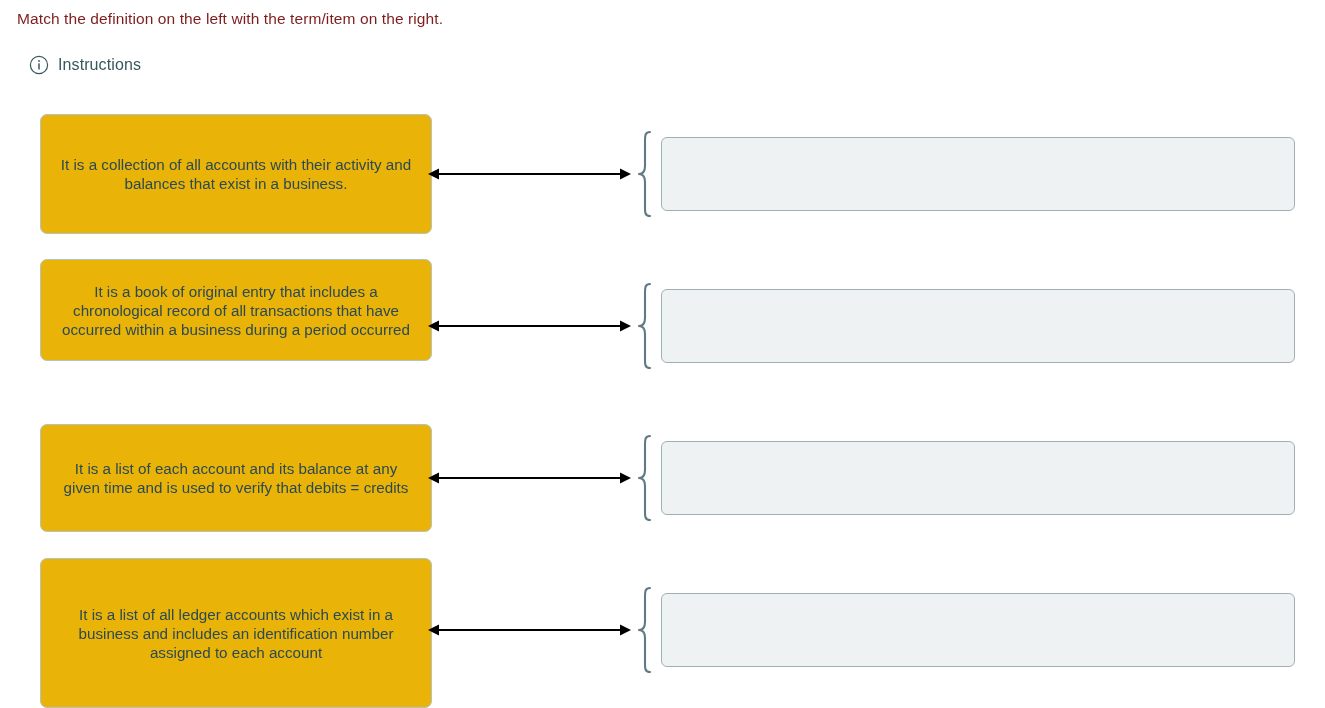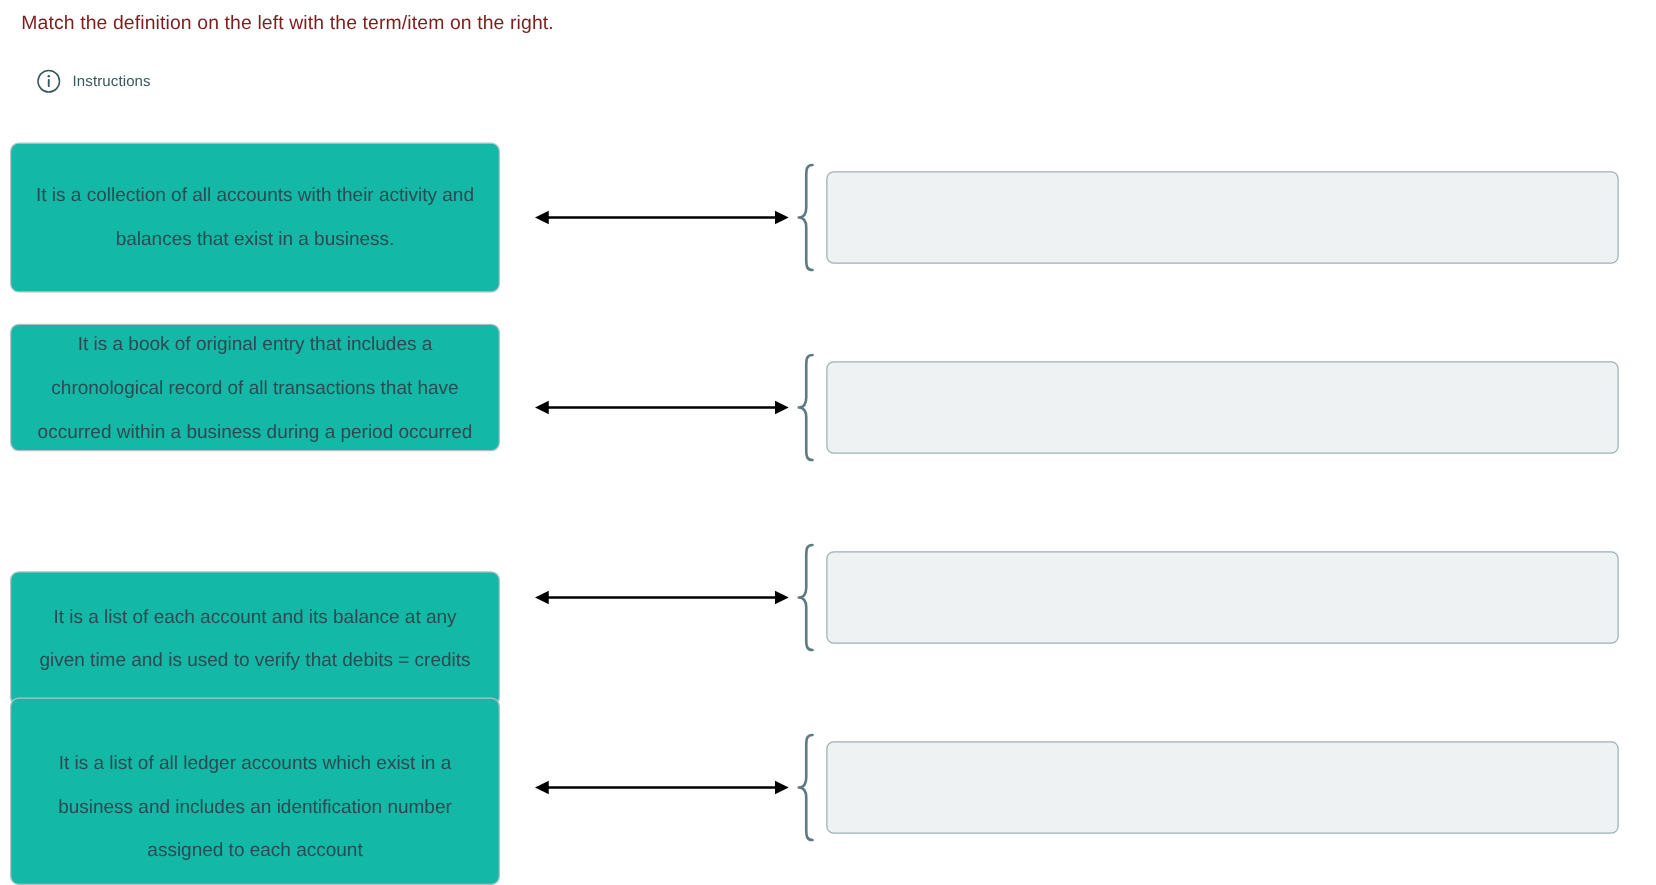--- a/index.html
+++ b/index.html
@@ -34,21 +34,21 @@
     align-items: center;
     gap: 9px;
   }
   .info-icon {
     width: 20px;
     height: 20px;
     flex: 0 0 auto;
     display: block;
   }
   .instructions-label {
-    font-size: 12px;
+    font-size: 16px;
     color: #37585f;
     letter-spacing: 0.1px;
     white-space: nowrap;
   }
 
   
   .match-area {
     position: absolute;
     left: 0;
     top: 0;
@@ -58,29 +58,29 @@
 
   .match-row {
     position: absolute;
     left: 0;
     width: 1325px;
   }
 
   
   .definition-card {
     position: absolute;
-    left: 8px;
+    left: 40px;
     width: 392px;
     box-sizing: border-box;
-    background: #14b8a6;
+    background: #eab308;
     border: 1px solid #b4c2c6;
     border-radius: 7px;
     color: #2c4a52;
     font-size: 15.2px;
-    line-height: 35px;
+    line-height: 19px;
     text-align: center;
     padding: 9px 14px;
     display: flex;
     align-items: center;
     justify-content: center;
   }
   .definition-text {
     display: block;
     width: 100%;
   }
@@ -152,35 +152,35 @@
           <line x1="9" y1="7" x2="194" y2="7" stroke="#000000" stroke-width="2.1"></line>
           <polygon points="0,7 11,1.6 11,12.4" fill="#000000"></polygon>
           <polygon points="203,7 192,1.6 192,12.4" fill="#000000"></polygon>
         </svg></div>
       <div class="brace" style="top: 282px; height: 88px;"><svg width="16" height="88" viewBox="0 0 16 88" preserveAspectRatio="none" xmlns="http://www.w3.org/2000/svg">
           <path d="M13 2 C8 2 8 6 8 10 L8 36 C8 41 6 44 2 44 C6 44 8 47 8 52 L8 78 C8 82 8 86 13 86" fill="none" stroke="#5f7a82" stroke-width="2.1" stroke-linecap="round" stroke-linejoin="round"></path>
         </svg></div>
       <div class="drop-zone" style="top: 289px; height: 74px;"></div>
     </div>
     <div class="match-row" style="top: 0px;">
-      <div class="definition-card" style="top: 424px; height: 108px; margin-top: 33px;">
+      <div class="definition-card" style="top: 424px; height: 108px;">
         <span class="definition-text">It is a list of each account and its balance at any given time and is used to verify that debits = credits</span>
       </div>
       <div class="connector-arrow" style="top: 471px;"><svg width="203" height="14" viewBox="0 0 203 14" xmlns="http://www.w3.org/2000/svg">
           <line x1="9" y1="7" x2="194" y2="7" stroke="#000000" stroke-width="2.1"></line>
           <polygon points="0,7 11,1.6 11,12.4" fill="#000000"></polygon>
           <polygon points="203,7 192,1.6 192,12.4" fill="#000000"></polygon>
         </svg></div>
       <div class="brace" style="top: 434px; height: 88px;"><svg width="16" height="88" viewBox="0 0 16 88" preserveAspectRatio="none" xmlns="http://www.w3.org/2000/svg">
           <path d="M13 2 C8 2 8 6 8 10 L8 36 C8 41 6 44 2 44 C6 44 8 47 8 52 L8 78 C8 82 8 86 13 86" fill="none" stroke="#5f7a82" stroke-width="2.1" stroke-linecap="round" stroke-linejoin="round"></path>
         </svg></div>
       <div class="drop-zone" style="top: 441px; height: 74px;"></div>
     </div>
     <div class="match-row" style="top: 0px;">
-      <div class="definition-card" style="top: 558px; height: 150px; align-items: flex-end;">
+      <div class="definition-card" style="top: 558px; height: 150px;">
         <span class="definition-text">It is a list of all ledger accounts which exist in a business and includes an identification number assigned to each account</span>
       </div>
       <div class="connector-arrow" style="top: 623px;"><svg width="203" height="14" viewBox="0 0 203 14" xmlns="http://www.w3.org/2000/svg">
           <line x1="9" y1="7" x2="194" y2="7" stroke="#000000" stroke-width="2.1"></line>
           <polygon points="0,7 11,1.6 11,12.4" fill="#000000"></polygon>
           <polygon points="203,7 192,1.6 192,12.4" fill="#000000"></polygon>
         </svg></div>
       <div class="brace" style="top: 586px; height: 88px;"><svg width="16" height="88" viewBox="0 0 16 88" preserveAspectRatio="none" xmlns="http://www.w3.org/2000/svg">
           <path d="M13 2 C8 2 8 6 8 10 L8 36 C8 41 6 44 2 44 C6 44 8 47 8 52 L8 78 C8 82 8 86 13 86" fill="none" stroke="#5f7a82" stroke-width="2.1" stroke-linecap="round" stroke-linejoin="round"></path>
         </svg></div>

